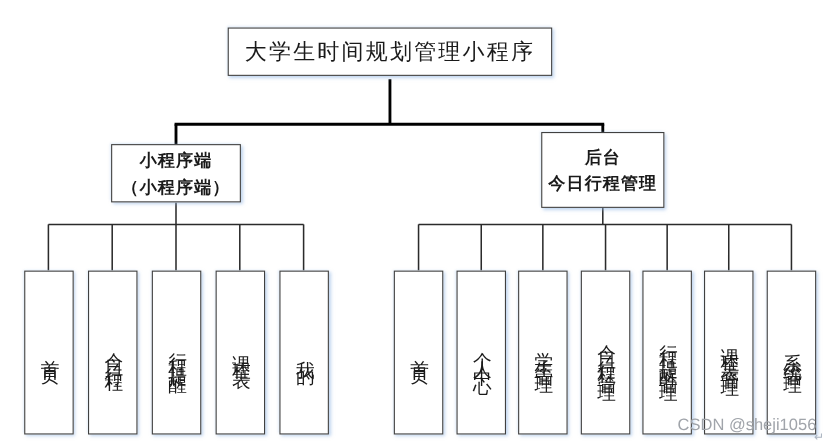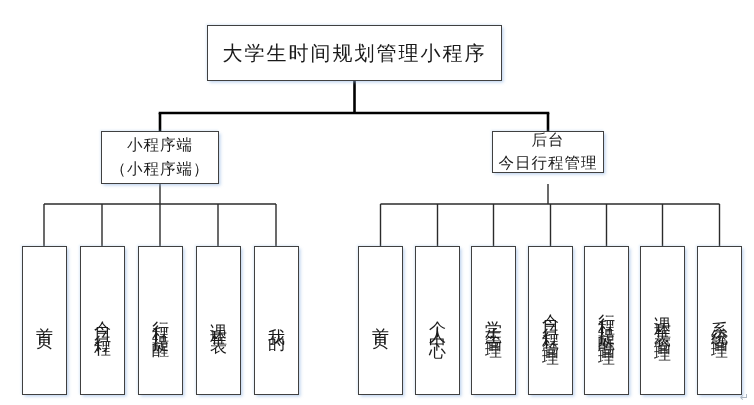--- a/index.html
+++ b/index.html
@@ -30,33 +30,34 @@
     border: 1.5px solid #404040;
     box-shadow: 1.5px 1.5px 3px rgba(141,179,226,0.55), -1px -1px 2px rgba(141,179,226,0.25);
     display: flex;
     flex-direction: column;
     align-items: center;
     justify-content: center;
     text-align: center;
   }
   .root-box {
     left: 207px; top: 25px;
-    width: 295px; height: 56px;
+    width: 295px; height: 44px;
     font-size: 20px;
     letter-spacing: 2px;
     white-space: nowrap;
   }
   .branch-box {
     font-size: 15.5px;
     line-height: 1.5;
     letter-spacing: 1px;
     white-space: nowrap;
+    font-weight: bold;
   }
   .branch-left  { left: 101px; top: 131px; width: 118px; height: 53px; }
-  .branch-right { left: 492px; top: 131px; width: 112px; height: 42px; }
+  .branch-right { left: 492px; top: 120px; width: 112px; height: 69px; }
   .leaf {
     top: 246px;
     width: 45px;
     height: 149px;
   }
   .vtext {
     writing-mode: vertical-rl;
     text-orientation: upright;
     font-size: 17px;
     letter-spacing: 7px;
@@ -160,15 +161,16 @@
   <div class="box leaf" style="left:584px">
     <span class="vtext">行程提醒管理</span>
   </div>
   <div class="box leaf" style="left:640px">
     <span class="vtext">课程表管理</span>
   </div>
   <div class="box leaf" style="left:697px">
     <span class="vtext">系统管理</span>
   </div>
 
+  <div class="watermark">CSDN @sheji1056</div>
   <div class="return-mark">↵</div>
 
 </div>
 
 </body></html>

